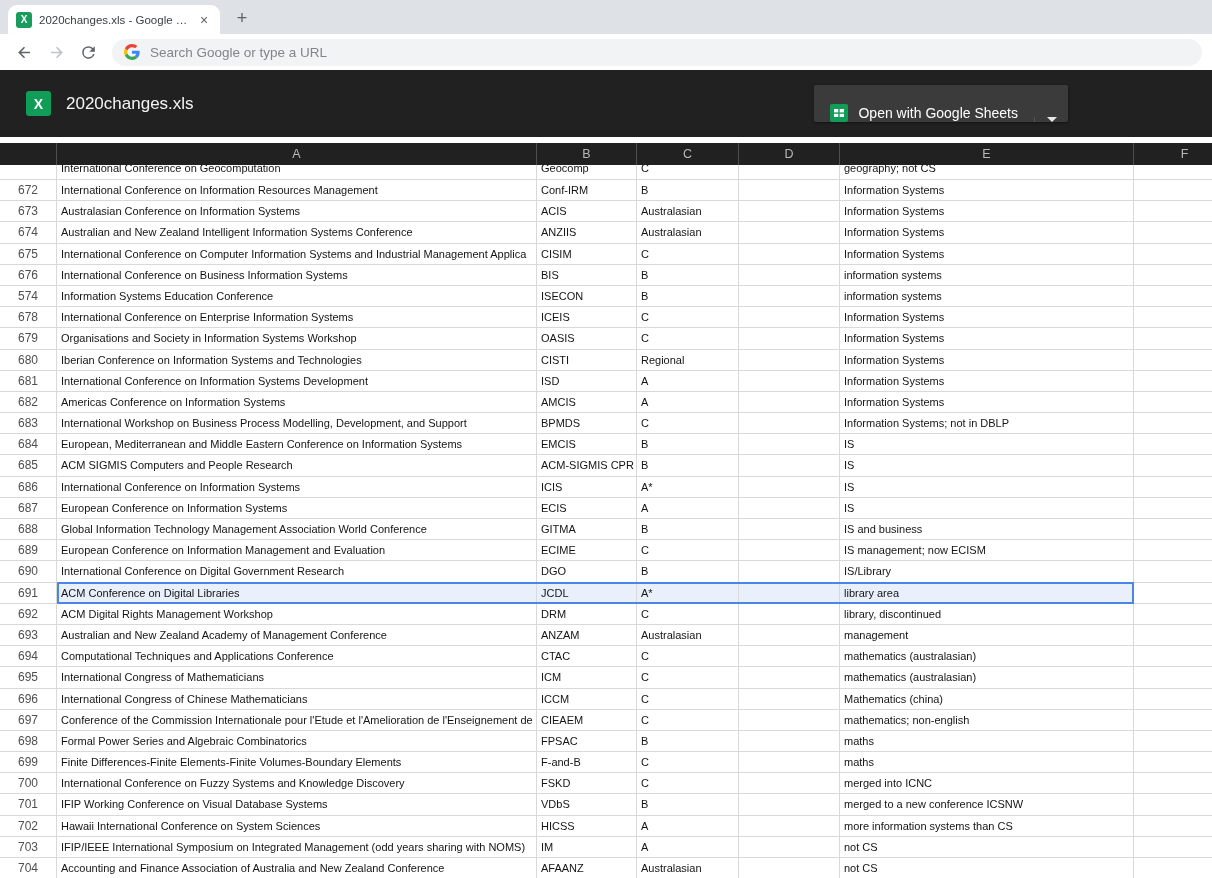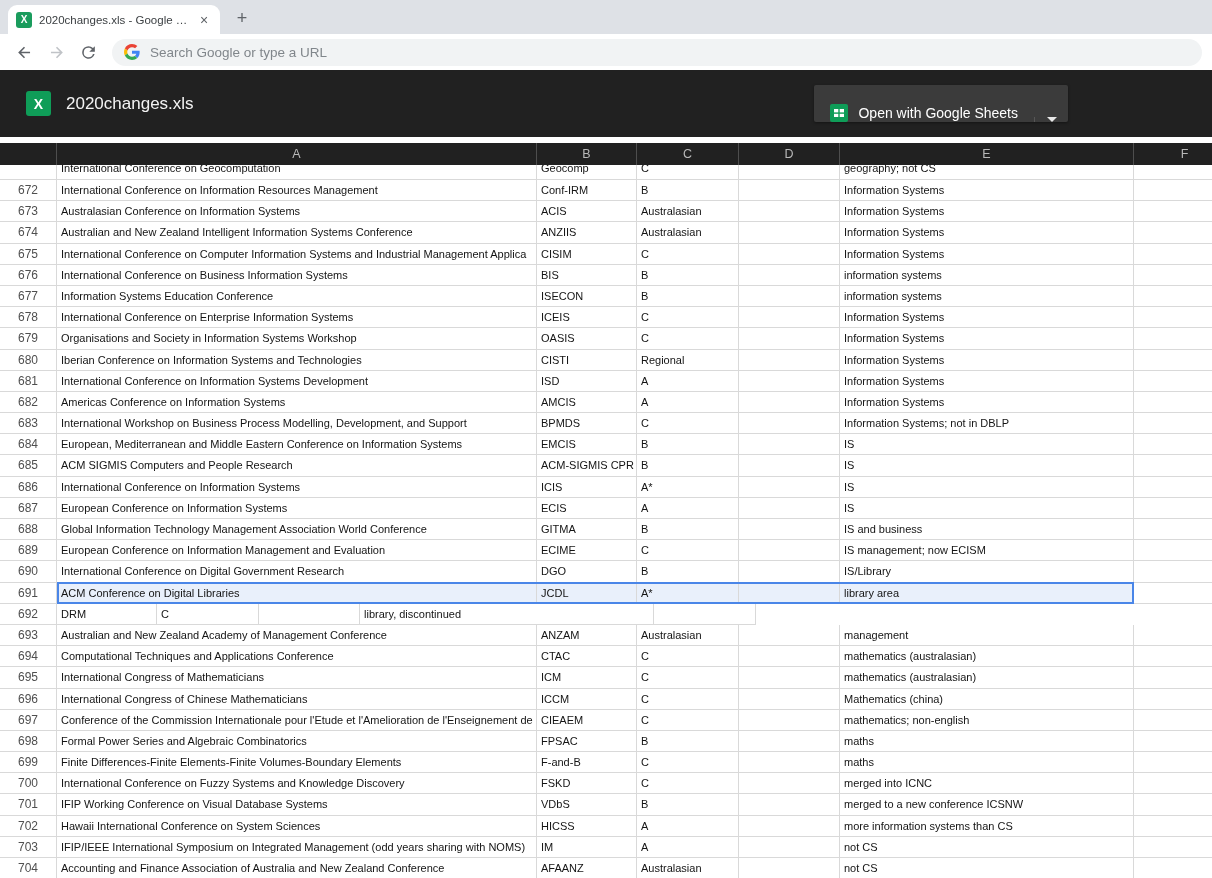--- a/index.html
+++ b/index.html
@@ -175,21 +175,21 @@
     <div class="sr">
       <div class="c w-rn">676</div>
       <div class="c w-a">International Conference on Business Information Systems</div>
       <div class="c w-b">BIS</div>
       <div class="c w-c">B</div>
       <div class="c w-d"></div>
       <div class="c w-e">information systems</div>
       <div class="c w-f"></div>
     </div>
     <div class="sr">
-      <div class="c w-rn">677</div>
+      <div class="c w-rn">574</div>
       <div class="c w-a">Information Systems Education Conference</div>
       <div class="c w-b">ISECON</div>
       <div class="c w-c">B</div>
       <div class="c w-d"></div>
       <div class="c w-e">information systems</div>
       <div class="c w-f"></div>
     </div>
     <div class="sr">
       <div class="c w-rn">678</div>
       <div class="c w-a">International Conference on Enterprise Information Systems</div>
@@ -312,20 +312,21 @@
       <div class="c w-a">ACM Conference on Digital Libraries</div>
       <div class="c w-b">JCDL</div>
       <div class="c w-c">A*</div>
       <div class="c w-d"></div>
       <div class="c w-e">library area</div>
       <div class="c w-f"></div>
       <div class="sel-overlay"></div>
     </div>
     <div class="sr">
       <div class="c w-rn">692</div>
+      <div class="c w-a">ACM Digital Rights Management Workshop</div>
       <div class="c w-b">DRM</div>
       <div class="c w-c">C</div>
       <div class="c w-d"></div>
       <div class="c w-e">library, discontinued</div>
       <div class="c w-f"></div>
     </div>
     <div class="sr">
       <div class="c w-rn">693</div>
       <div class="c w-a">Australian and New Zealand Academy of Management Conference</div>
       <div class="c w-b">ANZAM</div>

